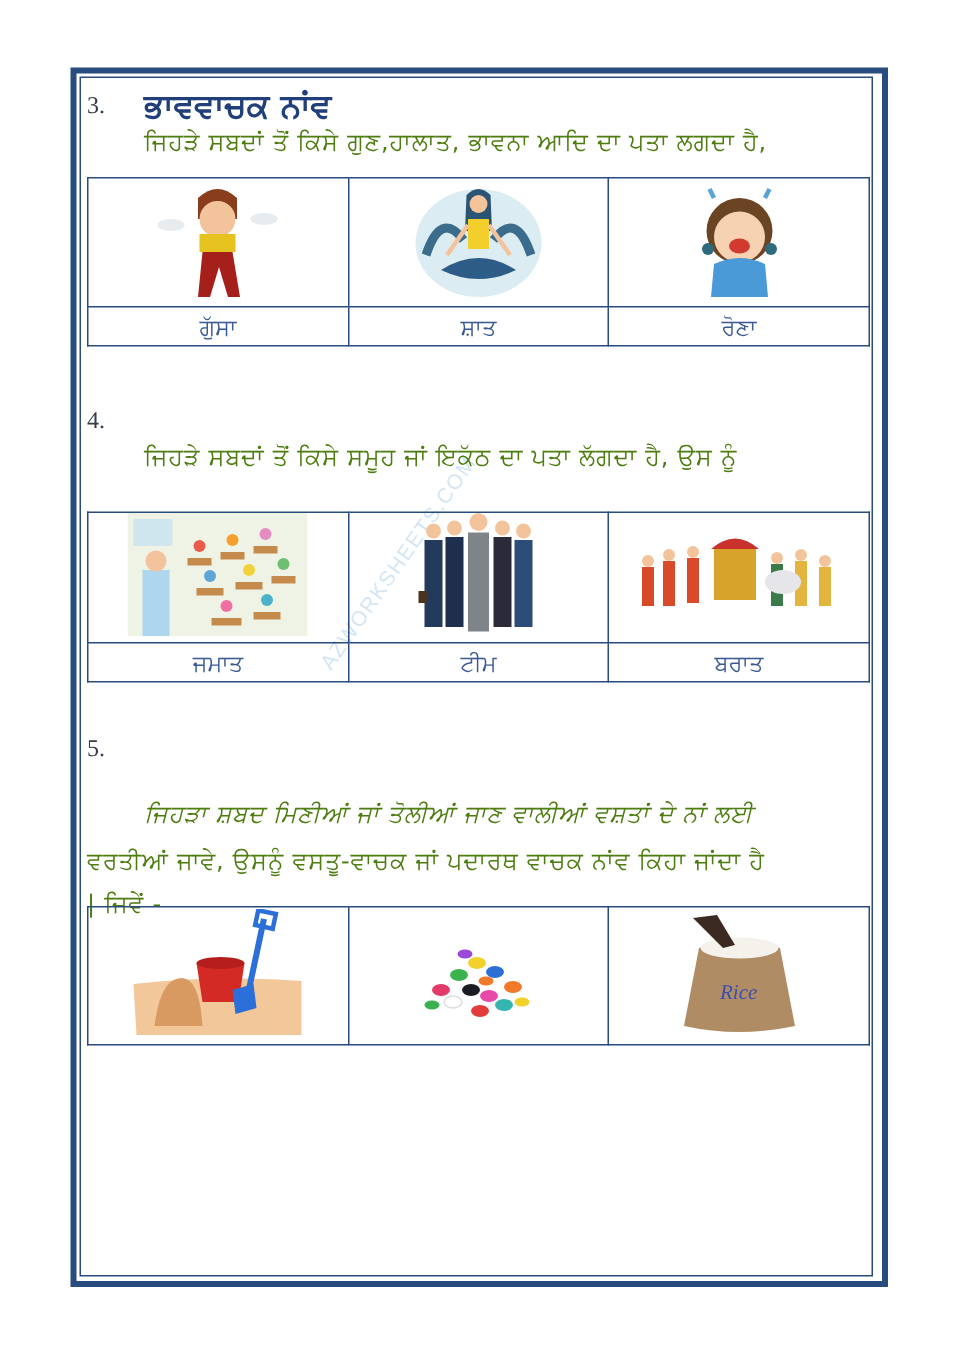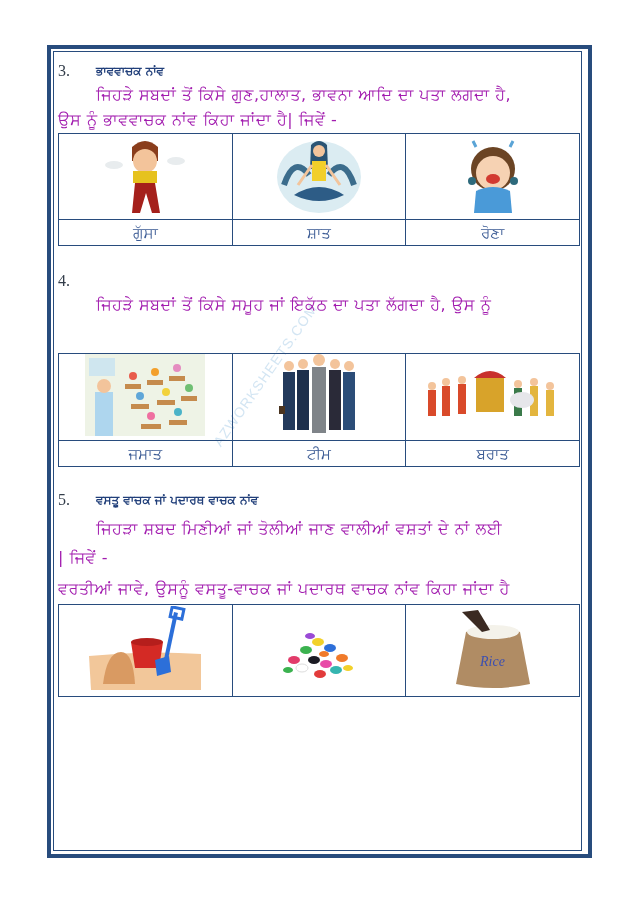--- a/index.html
+++ b/index.html
@@ -8,43 +8,42 @@
   .frame-outer { position: absolute; left: 47px; top: 45px; width: 537px; height: 805px;
                  border: 4px solid #284c7d; }
   .frame-inner { position: absolute; left: 53px; top: 51px; width: 527px; height: 798px;
                  border: 1px solid #284c7d; }
   .watermark { position: absolute; left: 210px; top: 440px; transform: rotate(-55deg);
                transform-origin: left top; color: #cfe3f2; font-size: 14px; letter-spacing: 1px;
                font-family: "Liberation Sans", sans-serif; opacity: 0.9; white-space: nowrap; }
   .section { position: absolute; left: 58px; width: 522px; }
   .heading { height: 22px; display: flex; align-items: center; }
   .num { font-family: "Liberation Serif", serif; color: #333d4a; font-size: 16px; width: 38px; }
-  .title { color: #213f7a; font-weight: bold; font-size: 12px; }
-  .body-text { color: #a21caf; font-size: 16px; line-height: 25px; text-indent: 38px;
+  .title { color: #213f7a; font-weight: bold; font-size: 22px; }
+  .body-text { color: #4d7c0f; font-size: 16px; line-height: 25px; text-indent: 38px;
                text-align: justify; margin: 0; letter-spacing: 0.5px; }
   table.ex { position: absolute; left: 0; width: 522px; border-collapse: collapse; table-layout: fixed; }
   table.ex td { border: 1px solid #284c7d; text-align: center; padding: 0; }
   table.ex td.img { vertical-align: middle; }
   table.ex td.lbl { color: #3a5a94; font-size: 15px; height: 25px; }
 </style>
 </head>
 <body>
 
 <div class="frame-outer"></div>
 <div class="frame-inner"></div>
 <div class="watermark">AZWORKSHEETS.COM</div>
 
 <div class="section" style="top:60px;">
   <div class="heading">
     <span class="num">3.</span>
     <span class="title">ਭਾਵਵਾਚਕ ਨਾਂਵ</span>
   </div>
   <p class="body-text" style="margin-top:0px;">ਜਿਹੜੇ ਸਬਦਾਂ ਤੋਂ ਕਿਸੇ ਗੁਣ,ਹਾਲਾਤ, ਭਾਵਨਾ ਆਦਿ ਦਾ ਪਤਾ ਲਗਦਾ ਹੈ,</p>
-  <p class="body-text" style="text-indent:0;">ਉਸ ਨੂੰ ਭਾਵਵਾਚਕ ਨਾਂਵ ਕਿਹਾ ਜਾਂਦਾ ਹੈ| ਜਿਵੇਂ -</p>
-  <table class="ex" style="top:73px;">
+  <table class="ex" style="top:58px;">
     <tbody>
         <tr style="height:86px;">
       <td class="img">
         <svg width="90" height="80" viewBox="0 0 90 80">
           <ellipse cx="14" cy="30" rx="9" ry="4" fill="#e8ecee"></ellipse>
           <ellipse cx="76" cy="26" rx="9" ry="4" fill="#e8ecee"></ellipse>
           <path d="M32 12 Q45 0 58 12 L58 26 L32 26Z" fill="#8a3d1c"></path>
           <circle cx="45" cy="26" r="12" fill="#f3c49b"></circle>
           <rect x="33" y="36" width="24" height="12" fill="#e6c21e"></rect>
           <path d="M35 48 L55 48 L60 78 L52 78 L46 58 L40 78 L32 78Z" fill="#a5201b"></path>
@@ -80,21 +79,21 @@
     </tr>
   </tbody>
     </table>
 </div>
 
 <div class="section" style="top:270px;">
   <div class="heading">
     <span class="num">4.</span>
   </div>
   <p class="body-text">ਜਿਹੜੇ ਸਬਦਾਂ ਤੋਂ ਕਿਸੇ ਸਮੂਹ ਜਾਂ ਇਕੱਠ ਦਾ ਪਤਾ ਲੱਗਦਾ ਹੈ, ਉਸ ਨੂੰ</p>
-  <table class="ex" style="top:83px;">
+  <table class="ex" style="top:71px;">
     <tbody>
         <tr style="height:85px;">
       <td class="img">
         <svg width="120" height="82" viewBox="0 0 120 82">
           <rect x="0" y="0" width="120" height="82" fill="#eef3e6"></rect>
           <rect x="4" y="4" width="26" height="18" fill="#cfe6ef"></rect>
           <g fill="#c58b4d">
             <rect x="40" y="30" width="16" height="5"></rect>
                 <rect x="62" y="26" width="16" height="5"></rect>
                 <rect x="84" y="22" width="16" height="5"></rect>
@@ -168,25 +167,24 @@
       <td class="lbl">ਟੀਮ</td>
       <td class="lbl">ਬਰਾਤ</td>
     </tr>
   </tbody>
     </table>
 </div>
 
 <div class="section" style="top:489px;">
   <div class="heading">
     <span class="num">5.</span>
-    <span class="title">ਵਸਤੂ ਵਾਚਕ ਜਾਂ ਪਦਾਰਥ ਵਾਚਕ ਨਾਂਵ</span>
   </div>
-  <p class="body-text" style="margin-top:5px;">ਜਿਹੜਾ ਸ਼ਬਦ ਮਿਣੀਆਂ ਜਾਂ ਤੋਲੀਆਂ ਜਾਣ ਵਾਲੀਆਂ ਵਸ਼ਤਾਂ ਦੇ ਨਾਂ ਲਈ</p>
+  <p class="body-text" style="margin-top:19px;font-style:italic;">ਜਿਹੜਾ ਸ਼ਬਦ ਮਿਣੀਆਂ ਜਾਂ ਤੋਲੀਆਂ ਜਾਣ ਵਾਲੀਆਂ ਵਸ਼ਤਾਂ ਦੇ ਨਾਂ ਲਈ</p>
+  <p class="body-text" style="text-indent:0;margin-top:6px;">ਵਰਤੀਆਂ ਜਾਵੇ, ਉਸਨੂੰ ਵਸਤੂ-ਵਾਚਕ ਜਾਂ ਪਦਾਰਥ ਵਾਚਕ ਨਾਂਵ ਕਿਹਾ ਜਾਂਦਾ ਹੈ</p>
   <p class="body-text" style="text-indent:0;margin-top:4px;">| ਜਿਵੇਂ -</p>
-  <p class="body-text" style="text-indent:0;margin-top:6px;">ਵਰਤੀਆਂ ਜਾਵੇ, ਉਸਨੂੰ ਵਸਤੂ-ਵਾਚਕ ਜਾਂ ਪਦਾਰਥ ਵਾਚਕ ਨਾਂਵ ਕਿਹਾ ਜਾਂਦਾ ਹੈ</p>
   <table class="ex" style="top:115px;">
     <tbody>
         <tr style="height:92px;">
       <td class="img">
         <svg width="120" height="86" viewBox="0 0 120 86">
           <path d="M4 50 Q60 44 116 48 L116 84 L6 84Z" fill="#f2c79a"></path>
           <path d="M18 78 Q22 46 36 46 Q48 46 50 78Z" fill="#d99a62"></path>
           <path d="M46 36 L78 36 L74 62 L50 62Z" fill="#d42a25"></path>
           <ellipse cx="62" cy="36" rx="16" ry="4" fill="#b51e1c"></ellipse>
           <rect x="84" y="6" width="4" height="50" fill="#2c6fd9" transform="rotate(12 86 30)"></rect>

